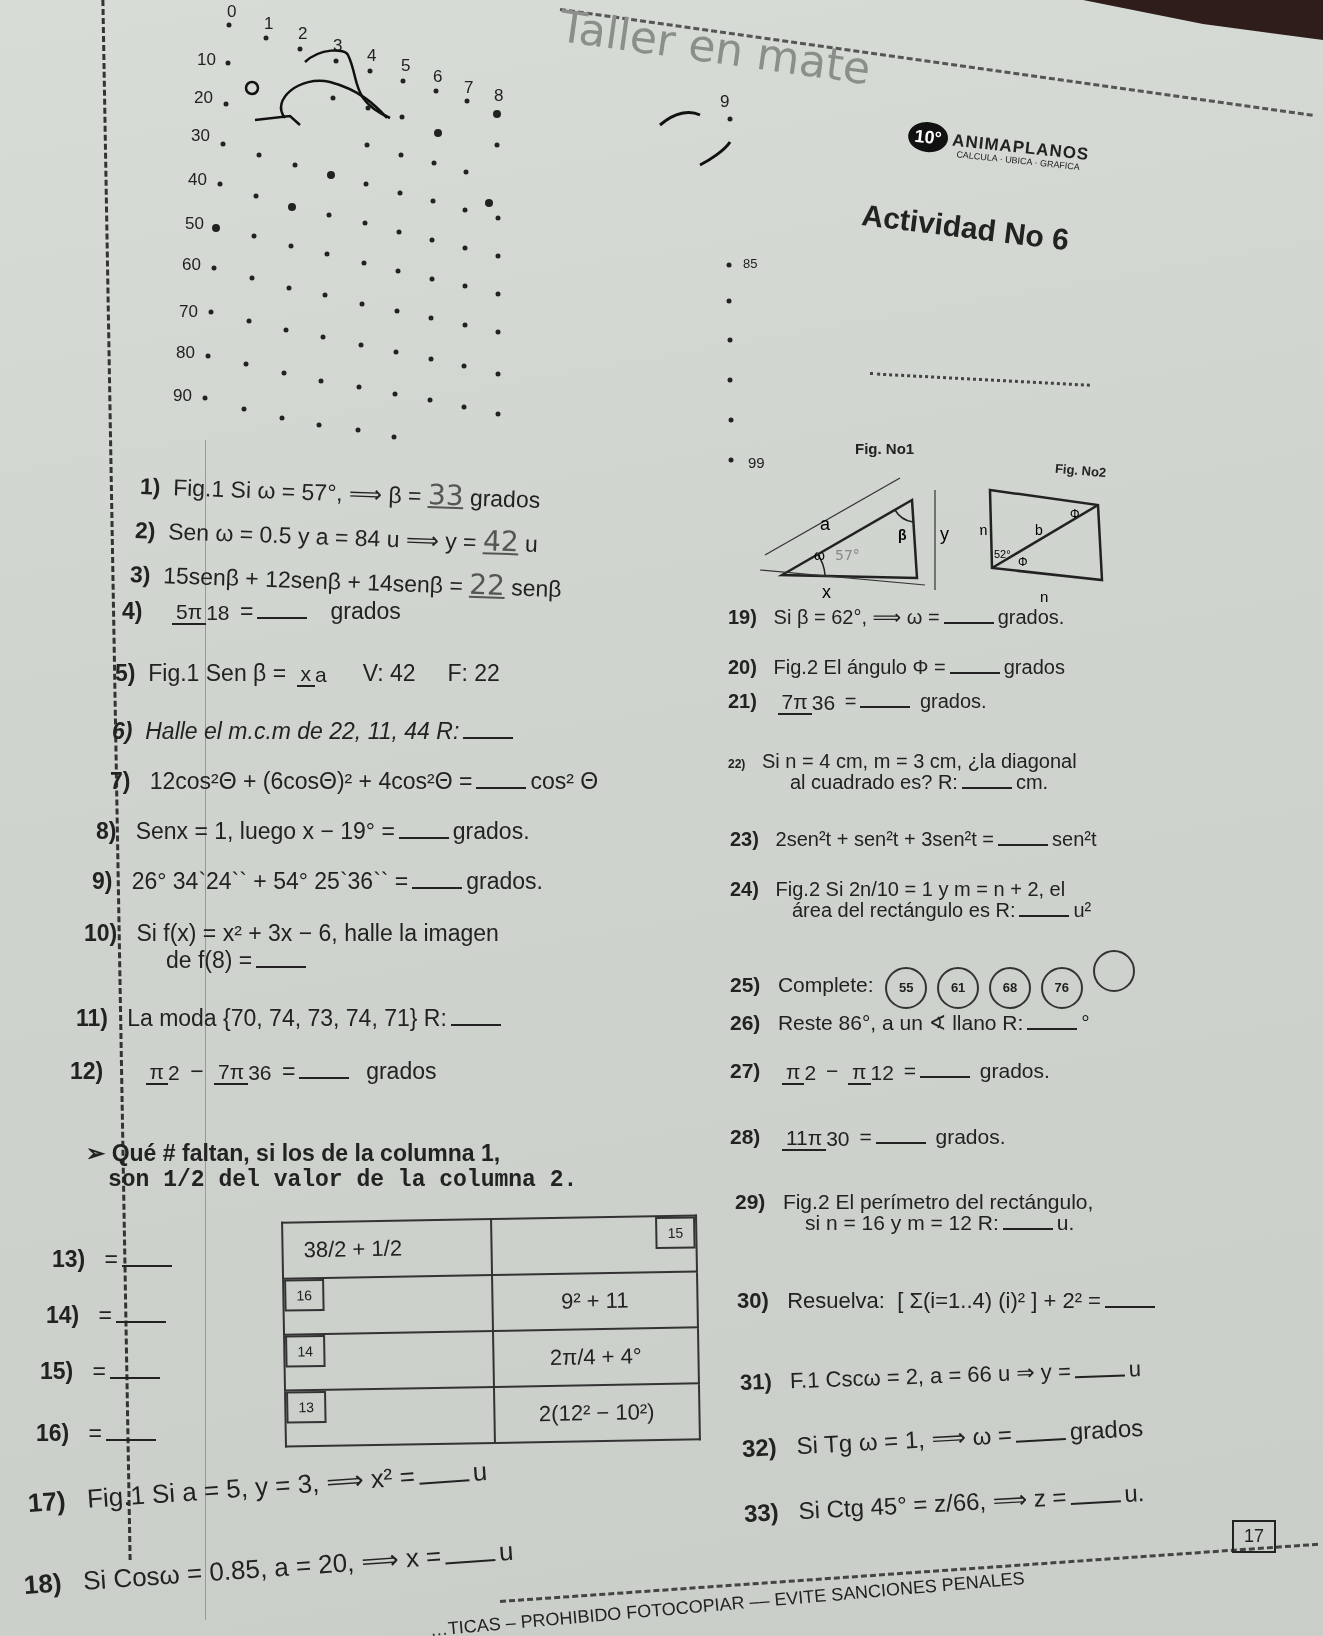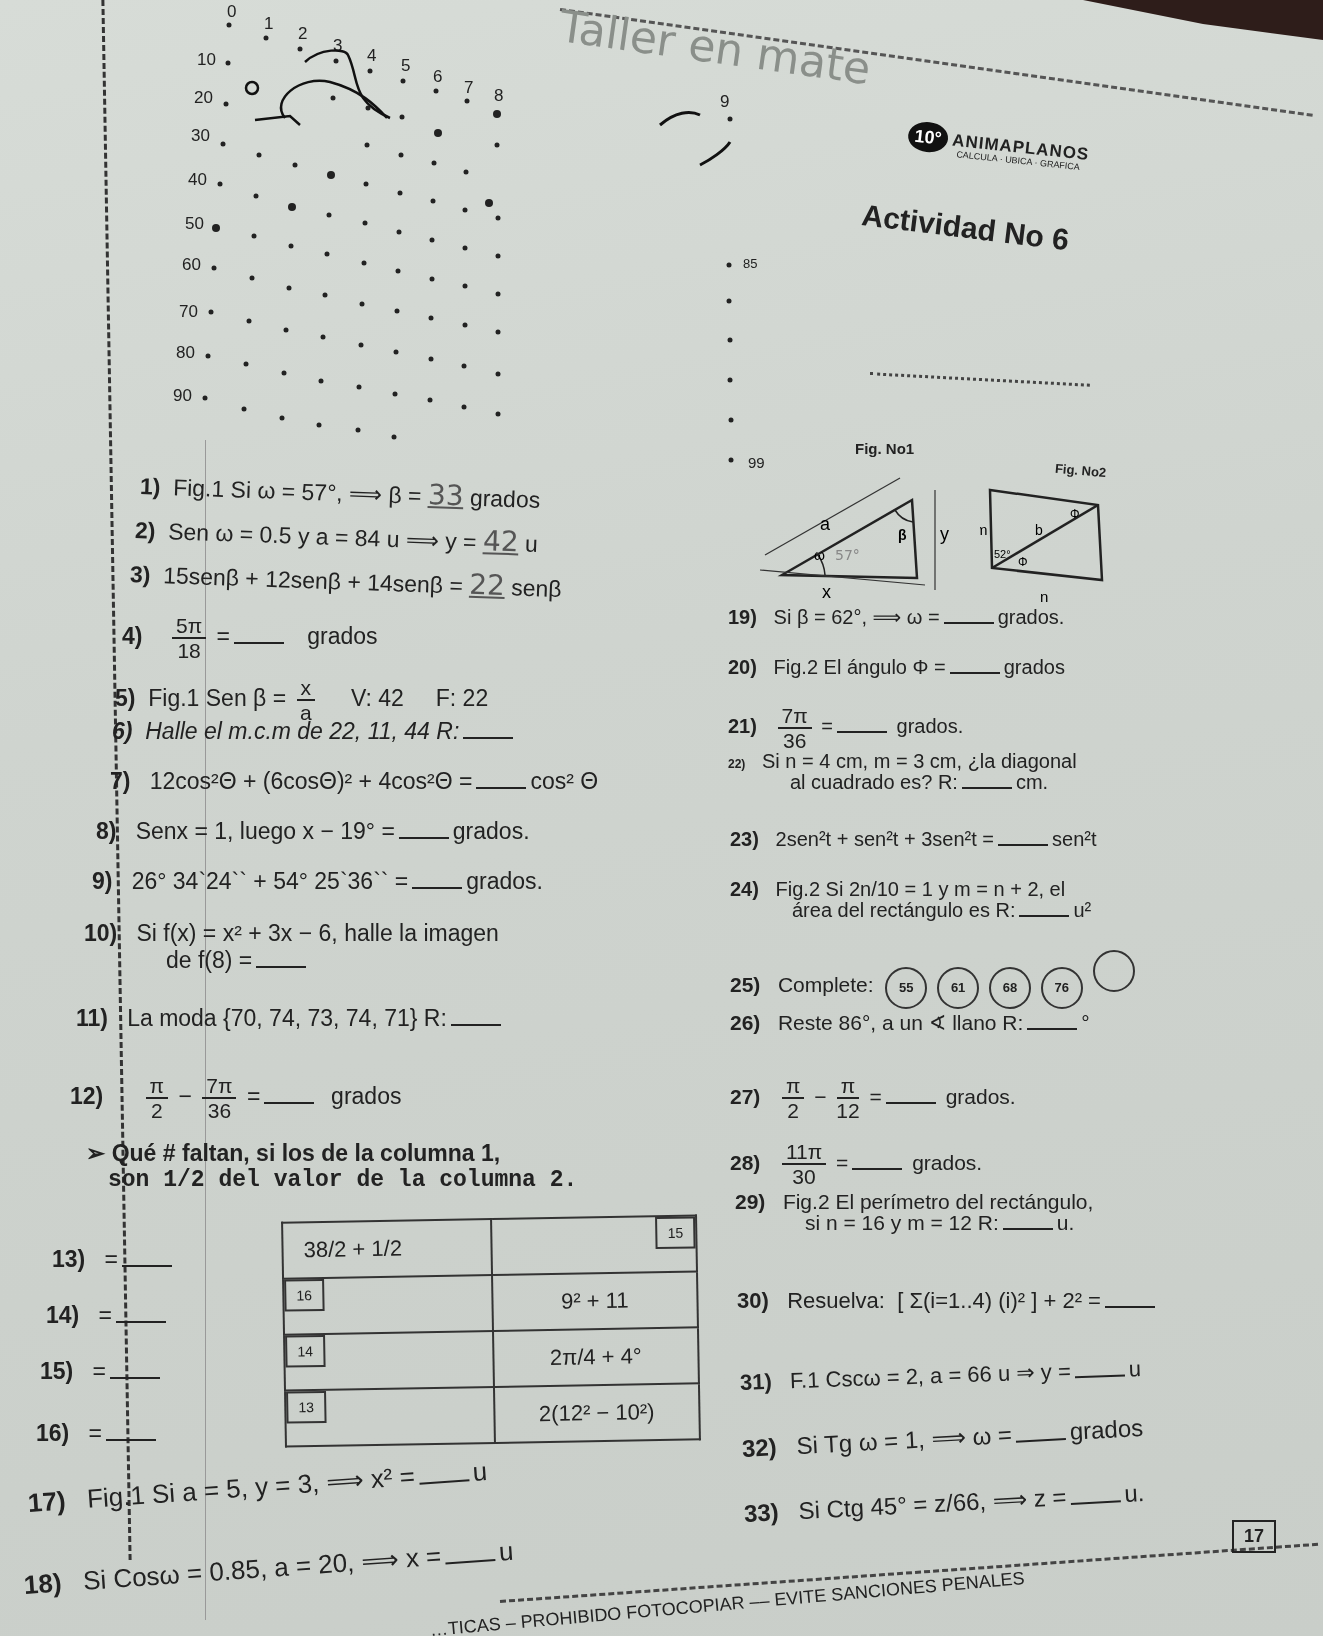--- a/index.html
+++ b/index.html
@@ -8,30 +8,30 @@
   .darkcorner{position:absolute;right:0;top:0;width:300px;height:40px;background:#2e1d1a;clip-path:polygon(20% 0,100% 0,100% 100%,60% 60%);}
   .cutline-v{position:absolute;left:115px;top:0;height:1560px;border-left:3px dashed #333;transform:skewX(1deg);}
   .margin-line{position:absolute;left:205px;top:440px;height:1180px;border-left:1px solid #999;}
   .cutline-top{position:absolute;left:560px;top:8px;width:760px;border-top:3px dashed #555;transform:rotate(8deg);transform-origin:left;}
   .cutline-bot{position:absolute;left:500px;top:1600px;width:820px;border-top:3px dashed #444;transform:rotate(-4deg);transform-origin:left;}
   .abs{position:absolute;white-space:nowrap;}
   .q{font-size:23px;}
   .num{font-weight:bold;font-size:23px;}
   .blank{display:inline-block;width:50px;border-bottom:2px solid #222;height:18px;vertical-align:baseline;margin:0 4px;}
   .hw{font-family:"DejaVu Sans",sans-serif;color:#555;font-size:28px;}
-  .frac{display:inline-flex;flex-direction:column;align-items:center;vertical-align:middle;font-size:21px;line-height:1.1;margin:16px 4px;}
+  .frac{display:inline-flex;align-items:center;vertical-align:middle;font-size:21px;line-height:1.1;margin:0 4px;}
   .frac .n{border-bottom:2px solid #222;padding:0 4px;}
   .dlabel{position:absolute;font-size:17px;color:#222;}
   .title{font-weight:bold;font-size:30px;}
   .badge{display:inline-block;background:#111;color:#fff;border-radius:50%;width:40px;height:30px;text-align:center;line-height:30px;font-weight:bold;font-size:18px;}
   table.q13{border-collapse:collapse;position:absolute;left:283px;top:1218px;width:416px;transform:rotate(-1deg);}
   table.q13 td{border:2px solid #333;height:52px;font-size:22px;position:relative;}
   .tag{position:absolute;border:2px solid #333;font-size:14px;padding:6px 10px;background:transparent;}
   .circle{display:inline-block;width:38px;height:38px;border:2px solid #333;border-radius:50%;text-align:center;line-height:38px;font-size:13px;font-weight:bold;margin-right:4px;}
-  .pagebox{position:absolute;border:2px solid #222;padding:4px 10px;font-size:18px;font-weight:bold;}
+  .pagebox{position:absolute;border:2px solid #222;padding:4px 10px;font-size:18px;font-weight:normal;}
 </style>
 </head>
 <body>
 
 <div class="paper">
   <div class="darkcorner"></div>
   <div class="cutline-v"></div>
   <div class="cutline-top"></div>
   <div class="cutline-bot"></div>
   <div class="margin-line"></div>

